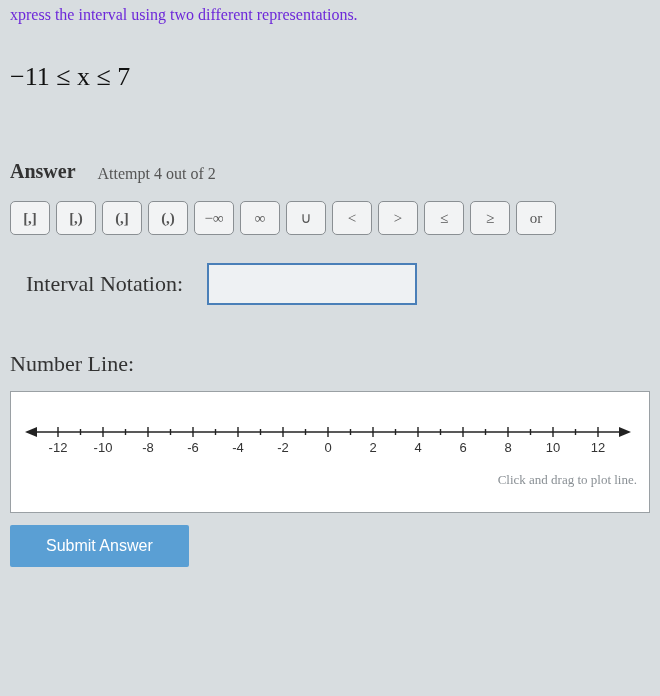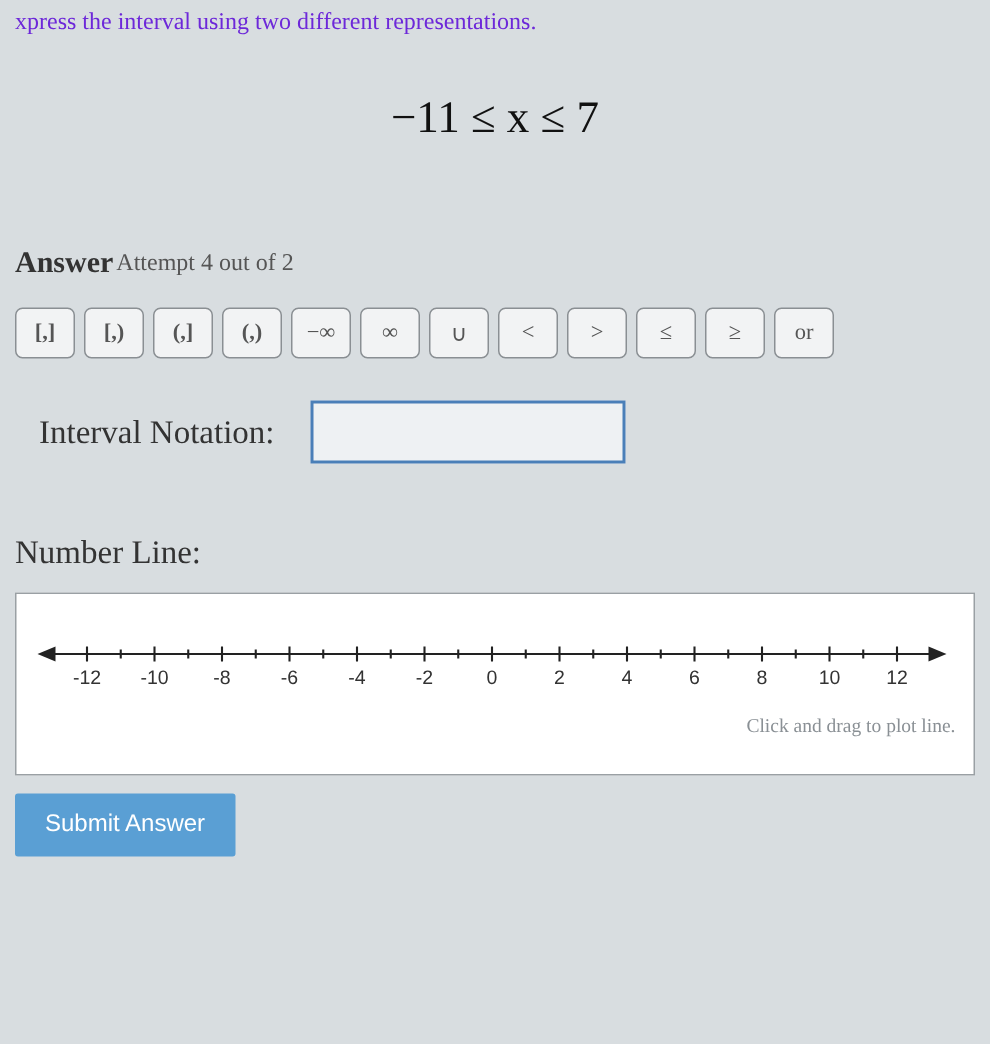--- a/index.html
+++ b/index.html
@@ -12,30 +12,30 @@
       color: #333;
     }
     .container { padding: 0 10px; }
     .prompt {
       font-size: 16px;
       color: #6d28d9;
       padding: 6px 0 20px 0;
       font-weight: 500;
     }
     .inequality {
-      text-align: center;
-      font-size: 30px;
+      text-align: left;
+      font-size: 26px;
       font-family: 'Times New Roman', serif;
       color: #111;
       padding: 18px 0 40px 0;
     }
     .answer-row {
       display: flex;
-      align-items: center;
-      gap: 2px;
+      align-items: flex-end;
+      gap: 22px;
       padding: 28px 0 18px 0;
     }
     .answer-label { font-size: 20px; font-weight: bold; color: #333; }
     .attempt-text { font-size: 16px; color: #555; }
     .symbol-row {
       display: flex;
       gap: 6px;
       padding-bottom: 28px;
       flex-wrap: nowrap;
     }
@@ -97,21 +97,21 @@
     .plot-hint {
       text-align: right;
       font-size: 13px;
       color: #8a9095;
       padding: 6px 0 4px 0;
     }
     .submit-btn {
       background: #5a9fd4;
       color: #fff;
       border: none;
-      padding: 12px 20px;
+      padding: 12px 36px;
       font-size: 16px;
       border-radius: 2px;
       cursor: pointer;
     }
   </style>
 </head>
 <body>
 
 <div class="container">
   <div class="prompt">xpress the interval using two different representations.</div>

